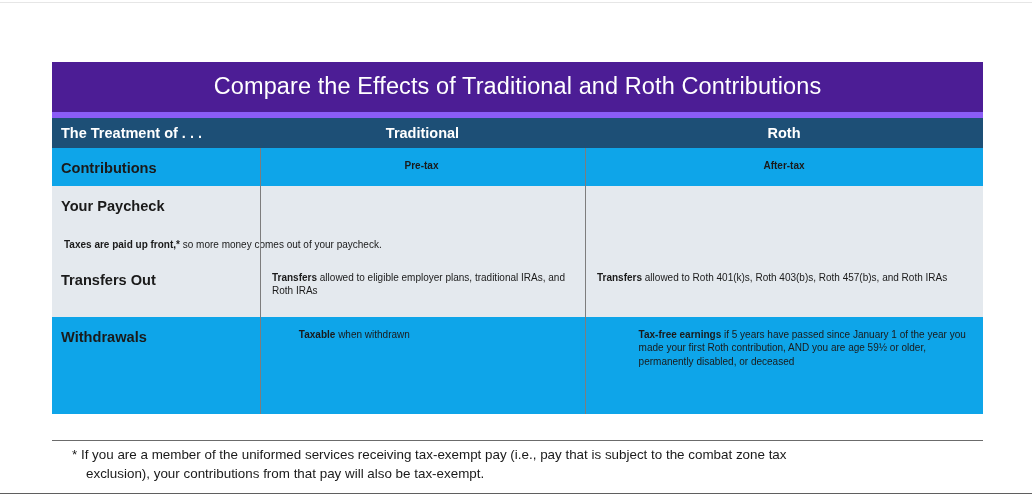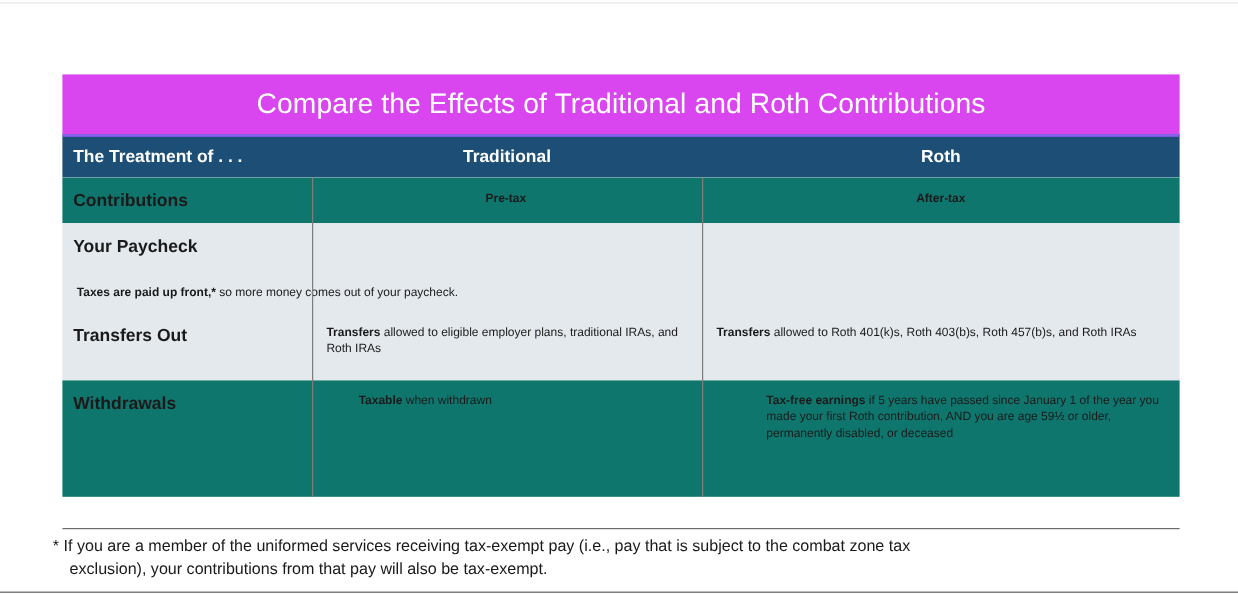--- a/index.html
+++ b/index.html
@@ -33,21 +33,21 @@
 
   .table-wrap {
     position: absolute;
     left: 52px;
     top: 62px;
     width: 931px;
   }
 
   
   .title-band {
-    background: #d946ef;
+    background: #4c1d95;
     height: 50px;
     display: flex;
     align-items: center;
     justify-content: center;
     box-sizing: border-box;
   }
   .title-band .title-text {
     color: #ffffff;
     font-size: 23.5px;
     font-weight: 400;
@@ -55,21 +55,21 @@
     line-height: 1;
   }
 
   
   .header-band {
     background: #1d4f76;
     height: 36px;
     display: flex;
     align-items: center;
     box-sizing: border-box;
-    border-top: 2px solid #8b5cf6;
+    border-top: 6px solid #8b5cf6;
   }
   .header-band .hcell {
     color: #ffffff;
     font-size: 14.5px;
     font-weight: bold;
     box-sizing: border-box;
   }
   .col1 { width: 208px; padding-left: 9px; }
   .col2 { width: 325px; text-align: center; }
   .col3 { width: 398px; text-align: center; }
@@ -92,21 +92,21 @@
   .vline-2 { left: 533px; }
 
   .row {
     display: flex;
     align-items: flex-start;
     box-sizing: border-box;
     position: relative;
     z-index: 1;
   }
   .row.shaded { background: #e4e9ee; }
-  .row.plain  { background: #0f766e; }
+  .row.plain  { background: #0ea5e9; }
 
   .cell {
     box-sizing: border-box;
     color: #1a1a1a;
     font-size: 10px;
     line-height: 1.33;
   }
   .c1 {
     width: 208px;
     padding: 11px 9px 11px 9px;
@@ -137,21 +137,21 @@
   .footnote-rule {
     position: absolute;
     left: 52px;
     top: 440px;
     width: 931px;
     height: 1px;
     background: #6b6b6b;
   }
   .footnote {
     position: absolute;
-    left: 44px;
+    left: 72px;
     top: 446px;
     width: 920px;
     font-size: 13.4px;
     line-height: 1.38;
     color: #1a1a1a;
   }
   .footnote .fn-line2 { padding-left: 14px; }
 </style>
 </head>
 <body>

